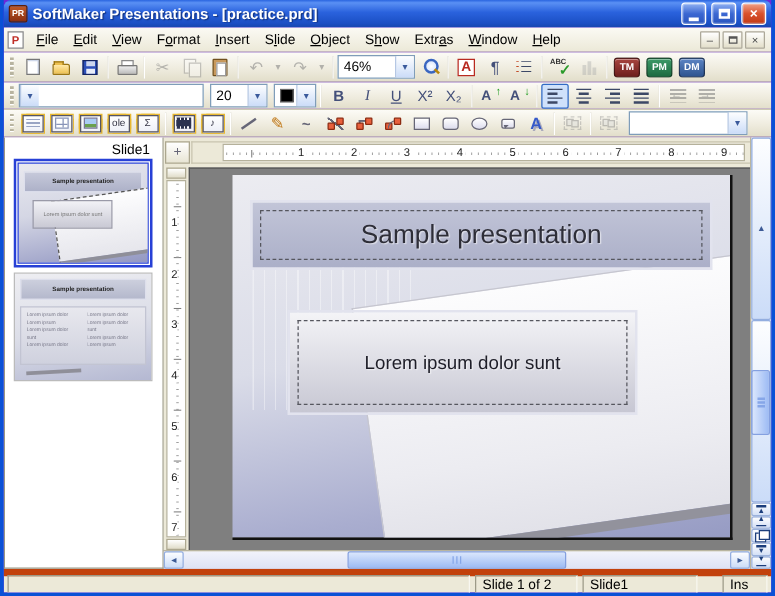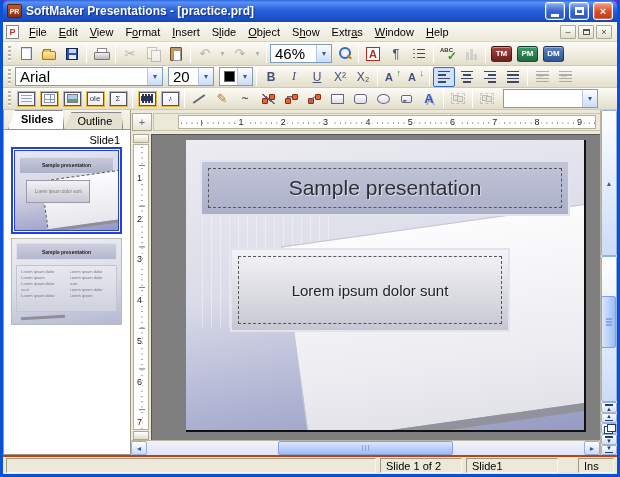--- a/index.html
+++ b/index.html
@@ -77,21 +77,21 @@
   .i-abc s { position:absolute; right:-1px; bottom:-2px; font-size:12px; color:#2a9a2a; text-decoration:none; font-weight:bold; }
   .i-chart { width:12px; height:12px;
     background:linear-gradient(#9aa,#9aa) 1px 4px/3px 8px no-repeat, linear-gradient(#9aa,#9aa) 5px 1px/3px 11px no-repeat, linear-gradient(#9aa,#9aa) 9px 6px/3px 6px no-repeat; }
   .brand { width:21px; height:16px; border-radius:3px; color:#fff; font-weight:bold; font-size:8px;
     display:flex; align-items:center; justify-content:center; border:1px solid rgba(0,0,0,.45); box-shadow:inset 0 1px 0 rgba(255,255,255,.4); }
   .brand.tm { background:linear-gradient(#a8453f,#6e1f1e); }
   .brand.pm { background:linear-gradient(#3d9a68,#1d6b41); }
   .brand.dm { background:linear-gradient(#5c84c4,#2f5590); }
 
   .combo { height:19px; background:#fff; border:1px solid #7f9db9; display:flex; align-items:center; }
-  .combo .cval { flex:1; padding:0 4px; font-size:15px; white-space:nowrap; overflow:hidden; }
+  .combo .cval { flex:1; padding:0 4px; font-size:11px; white-space:nowrap; overflow:hidden; }
   .combo .carrow { width:15px; height:100%; background:linear-gradient(#fdfeff,#cbdcf8); border-left:1px solid #b5c7e4;
     display:flex; align-items:center; justify-content:center; font-size:8px; color:#3a5a9c; }
   .swatch { width:11px; height:11px; background:#000; border:1px solid #666; }
 
   .fmt { font-size:12px; color:#44507a; }
   .fmt.b { font-weight:bold; } .fmt.i { font-style:italic; font-family:"Liberation Serif",serif; }
   .fmt.u { text-decoration:underline; }
   .fchange { position:relative; font-weight:bold; font-size:11px; color:#44507a; padding-right:6px; }
   .fchange s { position:absolute; right:-2px; top:-3px; font-size:9px; color:#1a9a1a; text-decoration:none; }
   .ibtn.active { border:1px solid #316ac5; background:#cfe1fb; border-radius:2px; }
@@ -227,21 +227,21 @@
   .vthumb { position:absolute; top:40px; height:52px; left:0; width:15px; border:1px solid #84a0e0; border-radius:2px;
     background:linear-gradient(90deg,#dbe7fd,#9dbbf4); display:flex; flex-direction:column; align-items:center; justify-content:center; gap:1.5px; }
   .navbtn { width:16px; height:17px; background:linear-gradient(180deg,#fdfeff,#d4e0f6); border:1px solid #9bb2dc; border-radius:2px;
     display:flex; flex-direction:column; align-items:center; justify-content:center; color:#1c3e7c; font-size:6px; line-height:5px; }
   .navbtn .bar { width:8px; height:1.5px; background:#1c3e7c; margin:1px 0; }
   .pages-ico { position:relative; width:10px; height:9px; }
   .pages-ico::before,.pages-ico::after { content:""; position:absolute; width:7px; height:6px; background:#fff; border:1px solid #1c3e7c; }
   .pages-ico::before { left:0; top:2px; } .pages-ico::after { left:3px; top:0; }
 
   
-  .statusbar { height:19px; display:flex; align-items:center; gap:4px; padding:2px 3px; background:#ece9d8; border-top:2px solid #c2410c; }
+  .statusbar { height:19px; display:flex; align-items:center; gap:4px; padding:2px 3px; background:#ece9d8; border-top:6px solid #c2410c; }
   .sfield { height:15px; border:1px solid; border-color:#9c9a87 #f8f7f0 #f8f7f0 #9c9a87; padding:1px 5px; font-size:11px;
     white-space:nowrap; overflow:hidden; }
   .sf-big { flex:1; } .sf-page { width:82px; } .sf-name { width:92px; } .sf-ins { width:36px; margin-left:16px; }
 </style>
 </head>
 <body>
 
 <div class="window">
 
   <div class="titlebar">
@@ -360,21 +360,20 @@
         <span class="brand pm">PM</span>
       </span>
     <span class="ibtn">
         <span class="brand dm">DM</span>
       </span>
   </div>
 
   <div class="toolbar tb2">
     <span class="grip"></span>
     <span class="combo" style="width:148px;">
-      <span class="cval">Arial</span>
       <span class="carrow">▾</span>
     </span>
     <span class="combo" style="width:46px; margin-left:4px;">
       <span class="cval">20</span>
       <span class="carrow">▾</span>
     </span>
     <span class="combo" style="width:34px; margin-left:4px;">
       <span class="cval">
           <i class="swatch" style="display:block;"></i>
         </span>
@@ -523,24 +522,20 @@
       </span>
     <span class="combo" style="width:95px; margin-left:4px;">
       <span class="cval"></span>
       <span class="carrow">▾</span>
     </span>
   </div>
 
   <div class="content">
 
     <div class="panel">
-      <div class="tabs">
-        <span class="tab active">Slides</span>
-        <span class="tab">Outline</span>
-      </div>
       <div class="slidelist">
         <div class="thumb-label">Slide1</div>
         <div class="thumb selected">
           <div class="mini">
             <div class="mini-title">Sample presentation</div>
             <div class="mini-page"></div>
             <div class="mini-body">Lorem ipsum dolor sunt</div>
           </div>
         </div>
         <div class="thumb">

